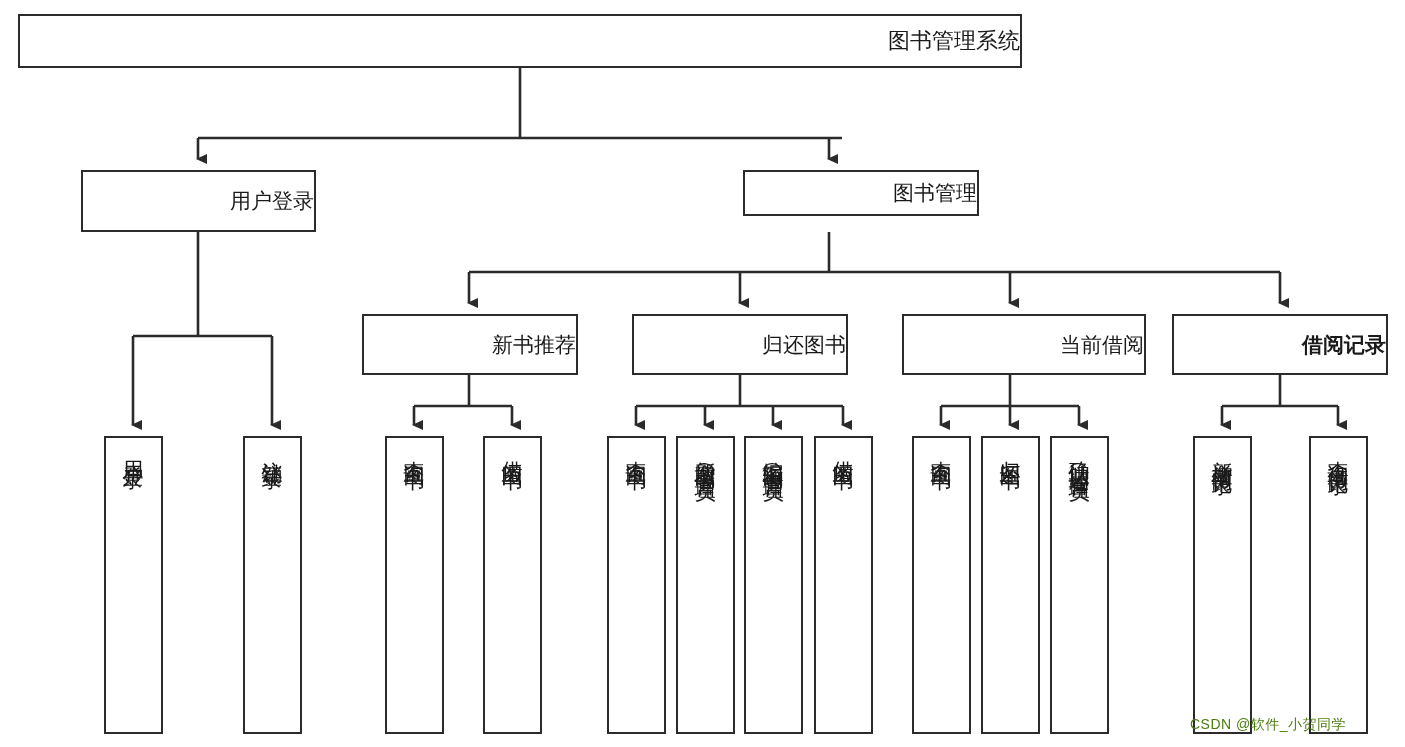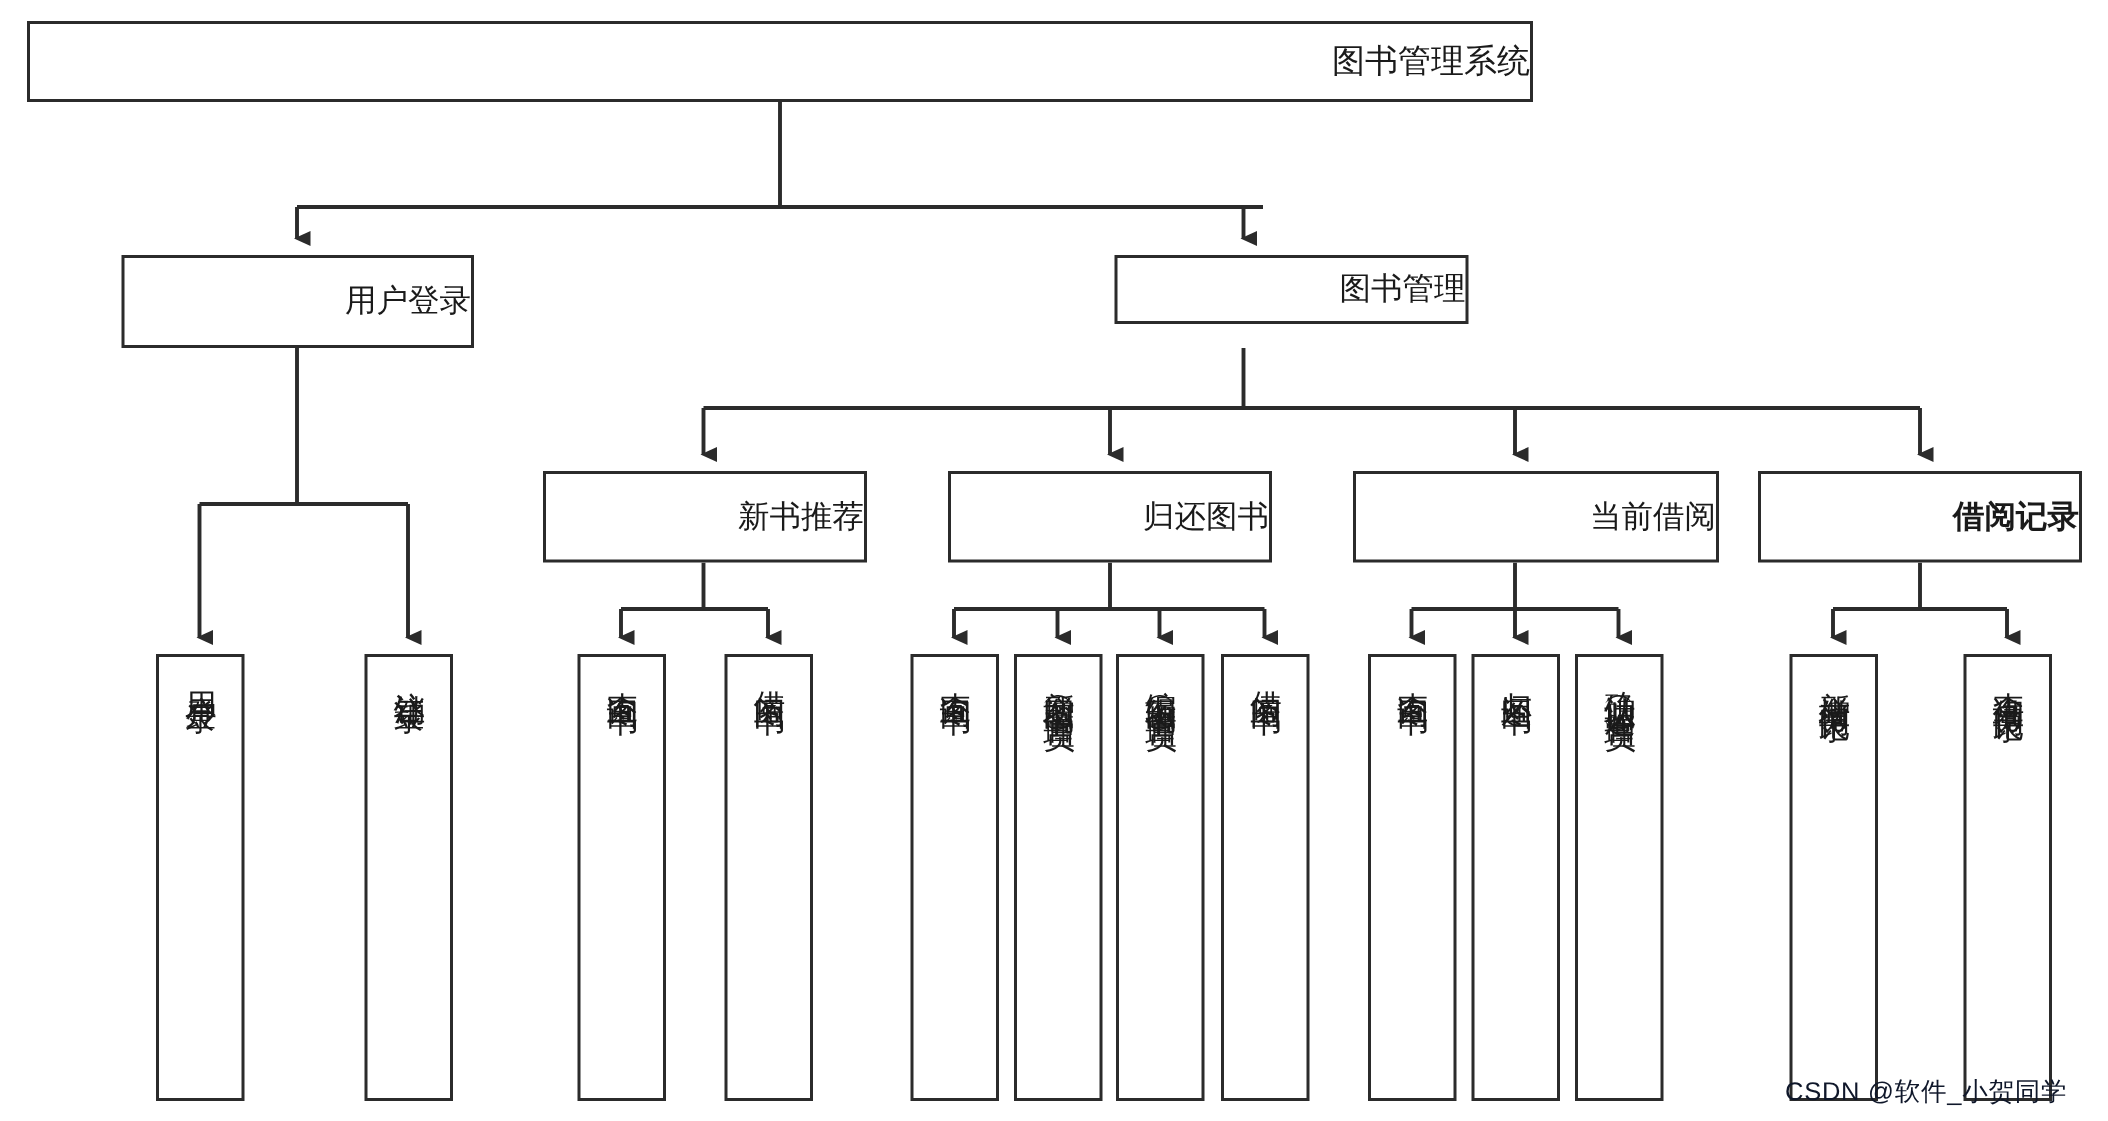--- a/index.html
+++ b/index.html
@@ -51,22 +51,22 @@
   }
   .v-node .node-label {
     writing-mode: vertical-rl;
     text-orientation: upright;
     font-size: 21px;
     letter-spacing: 3px;
     line-height: 1;
   }
   .watermark {
     position: absolute;
-    font-size: 17px;
-    color: #0f172a;
+    font-size: 14px;
+    color: #4d7c0f;
     letter-spacing: 0.5px;
     white-space: nowrap;
     user-select: none;
   }
 </style>
 </head>
 <body>
 
 <div id="canvas">
 

